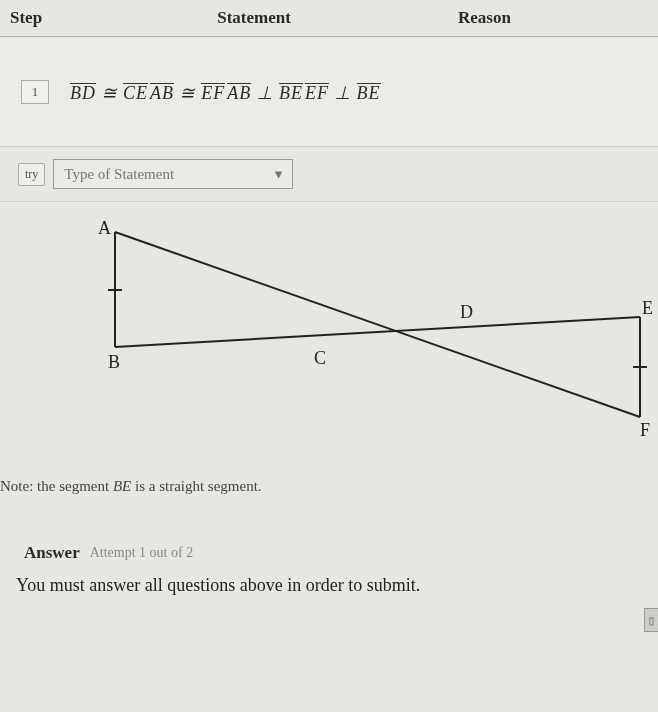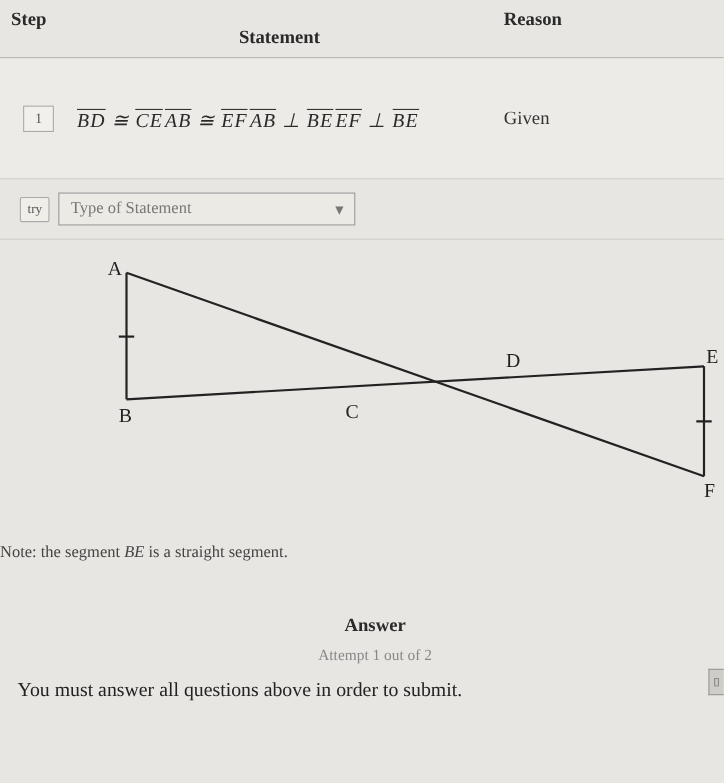--- a/index.html
+++ b/index.html
@@ -14,21 +14,21 @@
   }
   .table-wrap {
     width: 100%;
   }
   .header-row {
     display: flex;
     border-bottom: 1px solid #b0aea8;
     padding: 8px 0;
   }
   .col-step { width: 70px; padding-left: 10px; font-weight: bold; font-size: 17px; }
-  .col-stmt { flex: 1; text-align: center; font-weight: bold; font-size: 17px; margin-top: 16px; }
+  .col-stmt { flex: 1; text-align: center; font-weight: bold; font-size: 17px; }
   .col-reason { width: 220px; font-weight: bold; font-size: 17px; padding-left: 20px; }
   .data-row {
     display: flex;
     align-items: center;
     border-bottom: 1px solid #d0cec8;
     background: #ecebe7;
     min-height: 110px;
   }
   .step-cell {
     width: 70px;
@@ -71,21 +71,21 @@
     border-bottom:1px solid #d0cec8;
     font-family:Liberation Serif, serif;
   }
   .try-btn {
     border:1px solid #aaa; background:#f0eee9;
     font-size:12px; padding:3px 6px; color:#555;
     border-radius:2px; cursor:pointer;
   }
   .dropdown {
     border:1px solid #999; background:#eceae5;
-    height:30px; width:270px;
+    height:30px; width:240px;
     display:flex; align-items:center; justify-content:space-between;
     padding:0 10px; color:#777; font-size:15px;
     cursor:pointer;
   }
   .diagram-area {
     position:relative;
     width:100%;
     height:270px;
   }
   .label {
@@ -96,21 +96,21 @@
   }
   .note {
     font-size:15px; color:#444;
     margin-top:6px;
   }
   .note .mi { font-style:italic; }
   .answer-row {
     margin-top:48px;
     padding-left:24px;
     font-size:16px;
-    display:flex; align-items:center; gap:10px;flex-direction:column;
+    display:flex; align-items:center; gap:10px;
   }
   .answer-row b { font-weight:bold; font-size:17px;}
   .attempt { color:#888; font-size:14px; }
   .must {
     margin-top:12px; padding-left:16px;
     font-size:18px; color:#222;
   }
   .side-btn {
     position:absolute; right:0; bottom:80px;
     width:14px; height:24px; background:#cfcdc7;
@@ -142,21 +142,20 @@
       <div class="math-line">
         <span class="seg">AB</span> ≅ <span class="seg">EF</span>
       </div>
       <div class="math-line">
         <span class="seg">AB</span> ⊥ <span class="seg">BE</span>
       </div>
       <div class="math-line">
         <span class="seg">EF</span> ⊥ <span class="seg">BE</span>
       </div>
     </div>
-    <div class="reason-cell">Given</div>
   </div>
 
   <div class="try-row">
     <div class="try-btn">try</div>
     <div class="dropdown">
       <span>Type of Statement</span>
       <span>▾</span>
     </div>
   </div>
 

